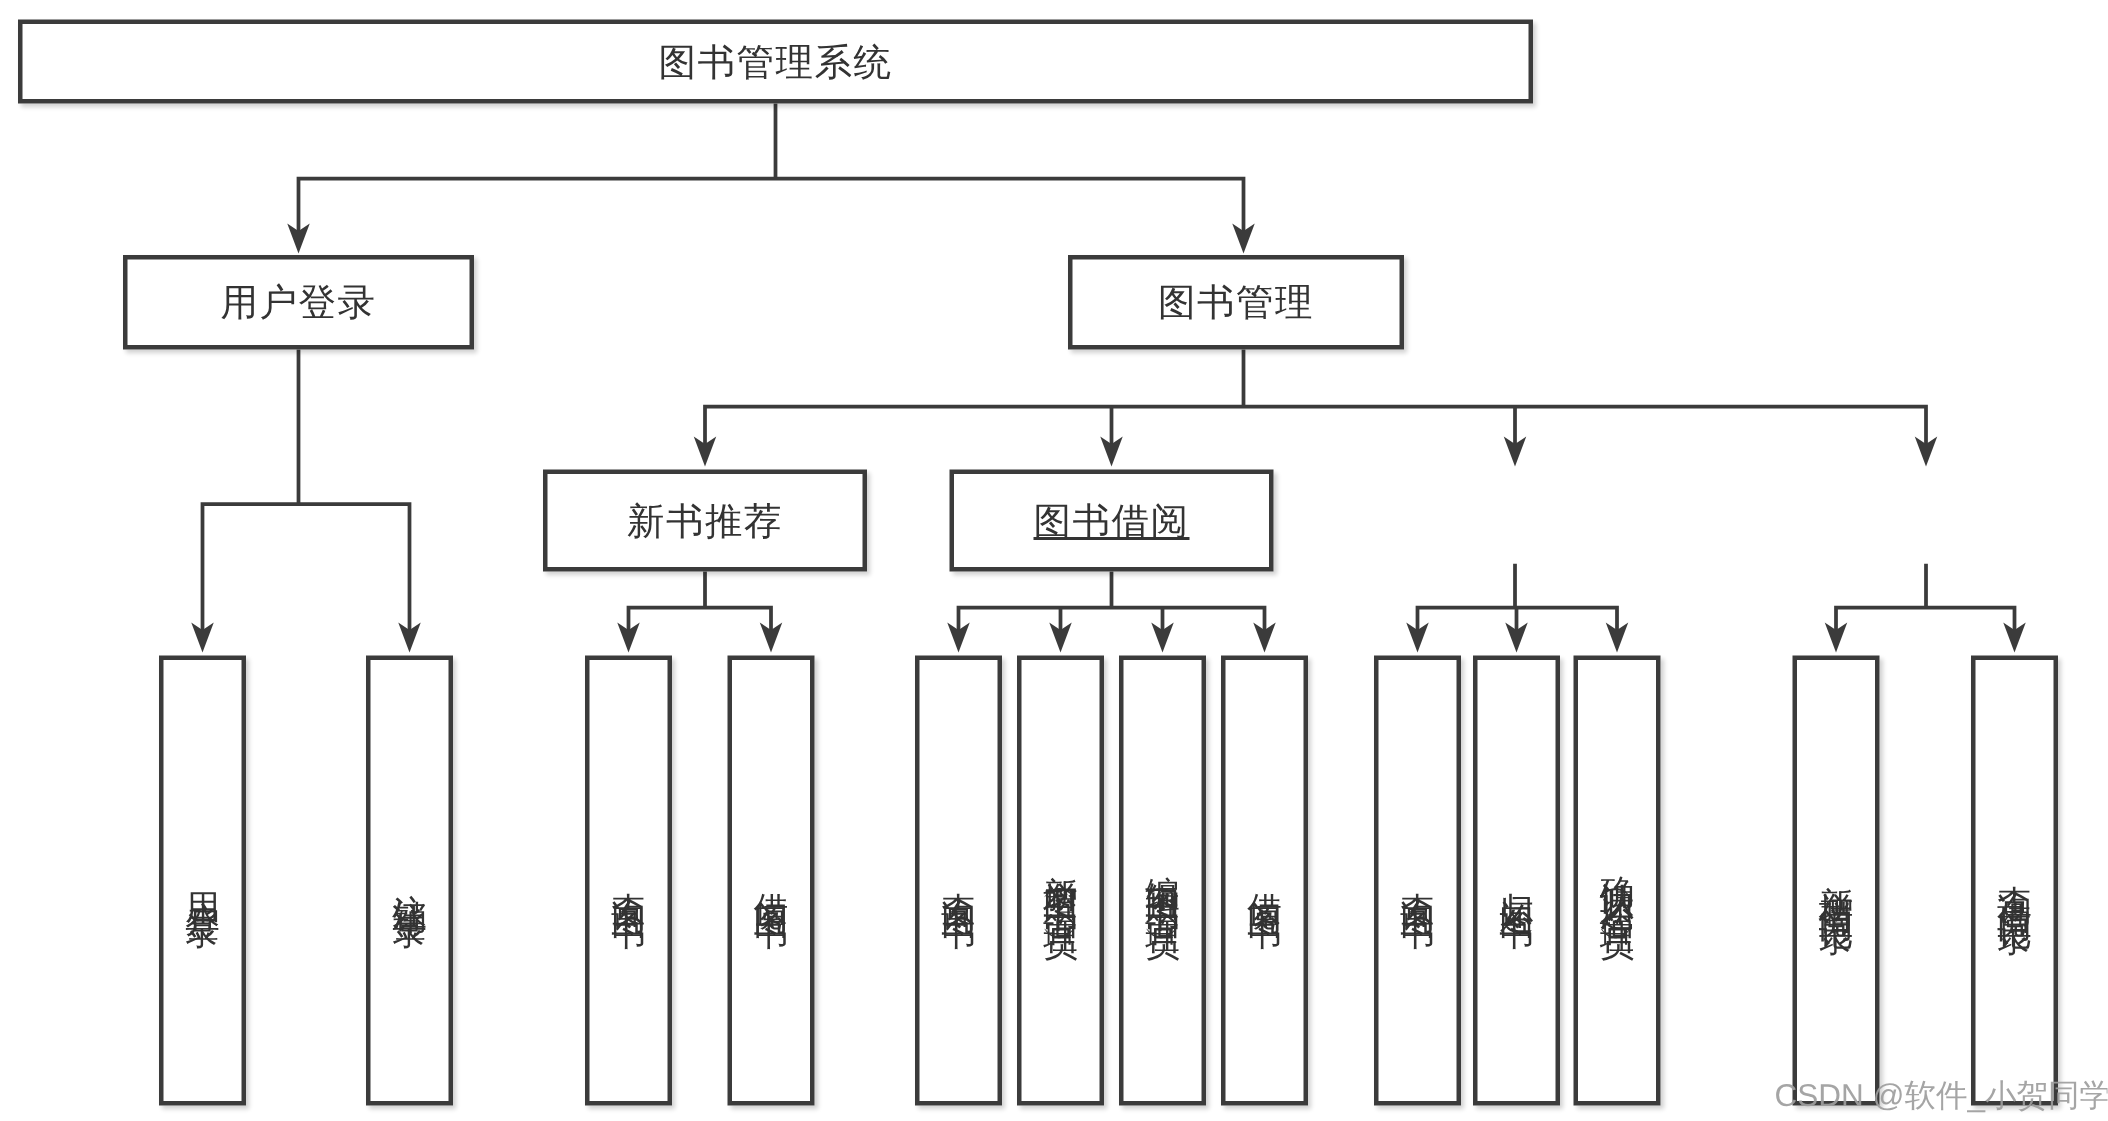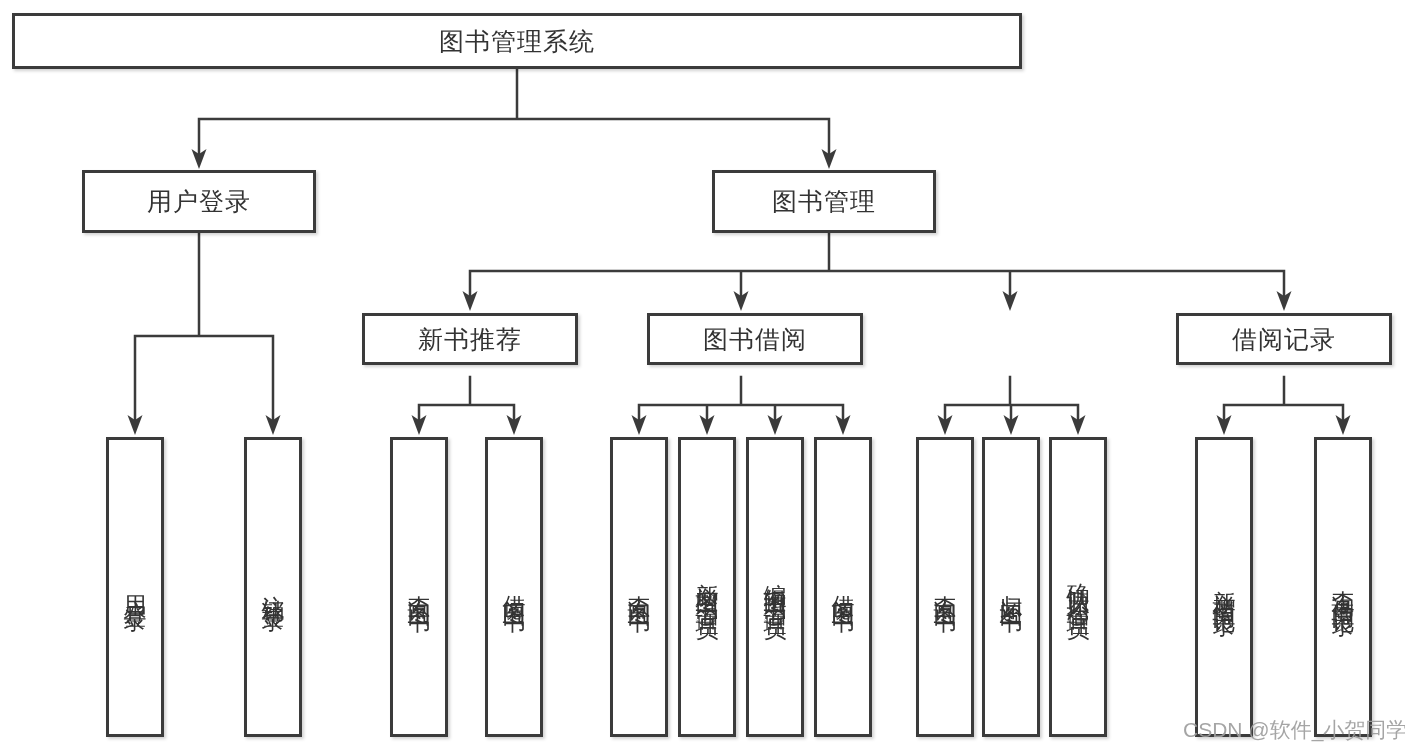--- a/index.html
+++ b/index.html
@@ -42,23 +42,23 @@
     align-items: center;
     justify-content: center;
     color: var(--text);
     font-size: 25px;
     letter-spacing: 1px;
     box-shadow: 2px 2px 3px rgba(0,0,0,0.18);
   }
   .node.root   { left: 12px;  top: 13px;  width: 1010px; height: 56px; }
   .node.l2a    { left: 82px;  top: 170px; width: 234px;  height: 63px; }
   .node.l2b    { left: 712px; top: 170px; width: 224px;  height: 63px; }
-  .node.l3     { top: 313px; width: 216px; height: 52px; }
+  .node.l3     { top: 313px; width: 216px; height: 68px; }
   .node.l3a    { left: 362px; }
-  .node.l3b    { left: 647px; }
+  .node.l3b    { left: 633px; text-decoration: underline; }
   .node.l3c    { left: 902px; }
   .node.l3d    { left: 1176px; }
   .leaf {
     position: absolute;
     z-index: 2;
     top: 437px;
     width: 58px;
     height: 300px;
     background: var(--background);
     border: 3px solid var(--line);
@@ -151,23 +151,20 @@
   <div class="node l2b">
     <span>图书管理</span>
   </div>
 
   <div class="node l3 l3a">
     <span>新书推荐</span>
   </div>
   <div class="node l3 l3b">
     <span>图书借阅</span>
   </div>
-  <div class="node l3 l3d">
-    <span>借阅记录</span>
-  </div>
 
   <div class="leaf lf0">
     <span>用户登录</span>
   </div>
   <div class="leaf lf1">
     <span>注销登录</span>
   </div>
   <div class="leaf lf2">
     <span>查询图书</span>
   </div>

